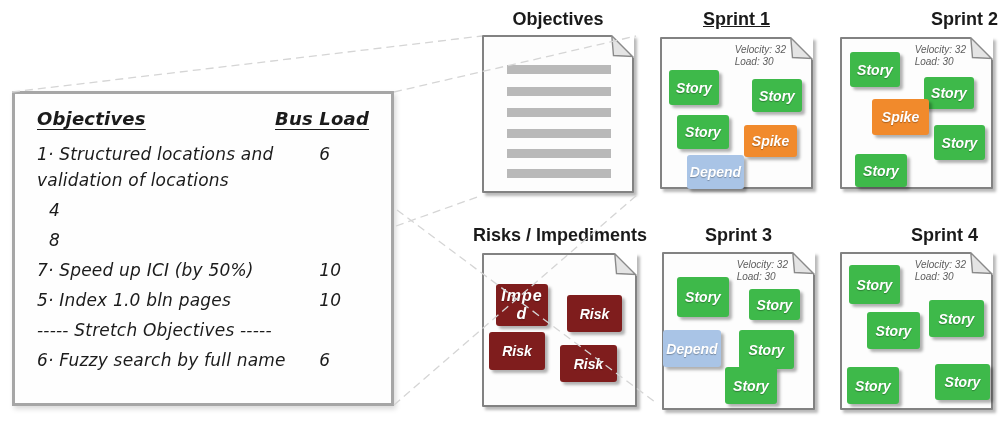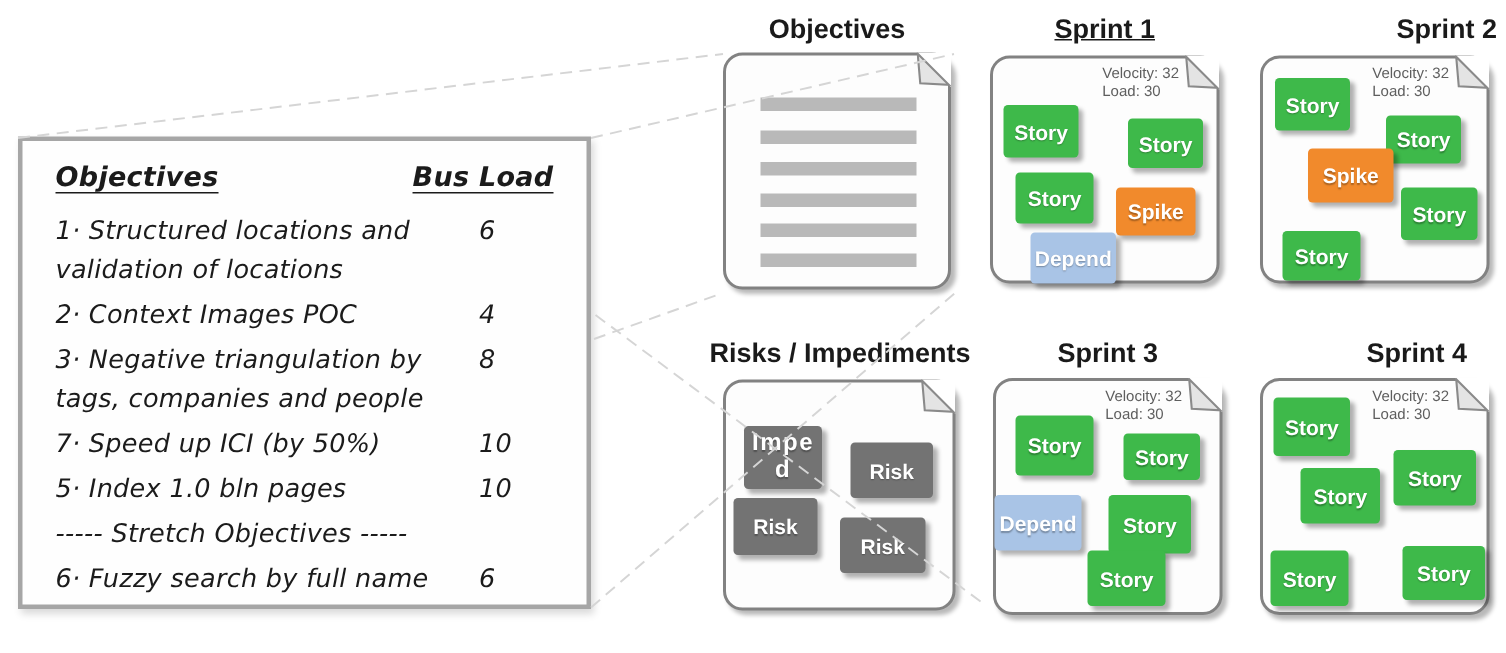--- a/index.html
+++ b/index.html
@@ -16,35 +16,35 @@
   .obj-row{display:flex;margin-bottom:4px;}
   .obj-text{width:272px;font-size:17px;line-height:26px;}
   .obj-value{width:50px;font-size:17px;line-height:26px;padding-left:12px;}
   .obj-divider{font-size:17px;line-height:26px;margin-bottom:4px;font-style:italic;}
 
   
   .doc-title{position:absolute;font-size:18px;font-weight:bold;color:#1a1a1a;text-align:center;}
 
   
   .paper{position:absolute;background:#fdfdfd;border:2px solid #828282;box-sizing:border-box;
-    border-radius:13px;box-shadow:3px 3px 3px rgba(0,0,0,0.28);}
+    border-radius:1px;box-shadow:3px 3px 3px rgba(0,0,0,0.28);font-style:italic;}
   .fold{position:absolute;top:-2px;right:-2px;}
   .meta{position:absolute;top:5px;right:25px;font-size:10px;line-height:12px;color:#5e5e5e;text-align:left;}
 
   
   .pline{position:absolute;left:23px;width:104px;height:9px;background:#b9b9b9;}
 
   
   .note{position:absolute;display:flex;align-items:center;justify-content:center;
     color:#ffffff;font-weight:bold;font-size:14px;white-space:nowrap;border-radius:3px;
     box-shadow:3px 3px 3px rgba(0,0,0,0.3);text-shadow:0 1px 1px rgba(0,0,0,0.3);}
   .note-green{background:#3eb94a;}
   .note-orange{background:#f18a2c;}
   .note-blue{background:#a9c4e6;}
-  .note-red{background:#737373;}
+  .note-red{background:#7f1d1d;}
   .note-imped{white-space:normal;word-break:break-all;line-height:18px;font-size:16px;
     letter-spacing:1px;text-align:center;padding:0 2px;box-sizing:border-box;}
 
   
   .connectors{position:absolute;left:0;top:0;z-index:40;pointer-events:none;}
 </style>
 </head>
 <body>
 
 <div class="canvas">
@@ -62,25 +62,23 @@
   <div class="objectives-panel">
     <div class="panel-header">
       <span class="hw">Objectives</span>
       <span class="hw">Bus Load</span>
     </div>
     <div class="obj-row">
       <div class="obj-text hw">1· Structured locations and validation of locations</div>
       <div class="obj-value hw">6</div>
     </div>
     <div class="obj-row">
-      <div class="obj-text hw">2· Context Images POC</div>
       <div class="obj-value hw">4</div>
     </div>
     <div class="obj-row">
-      <div class="obj-text hw">3· Negative triangulation by tags, companies and people</div>
       <div class="obj-value hw">8</div>
     </div>
     <div class="obj-row">
       <div class="obj-text hw">7· Speed up ICI (by 50%)</div>
       <div class="obj-value hw">10</div>
     </div>
     <div class="obj-row">
       <div class="obj-text hw">5· Index 1.0 bln pages</div>
       <div class="obj-value hw">10</div>
     </div>

